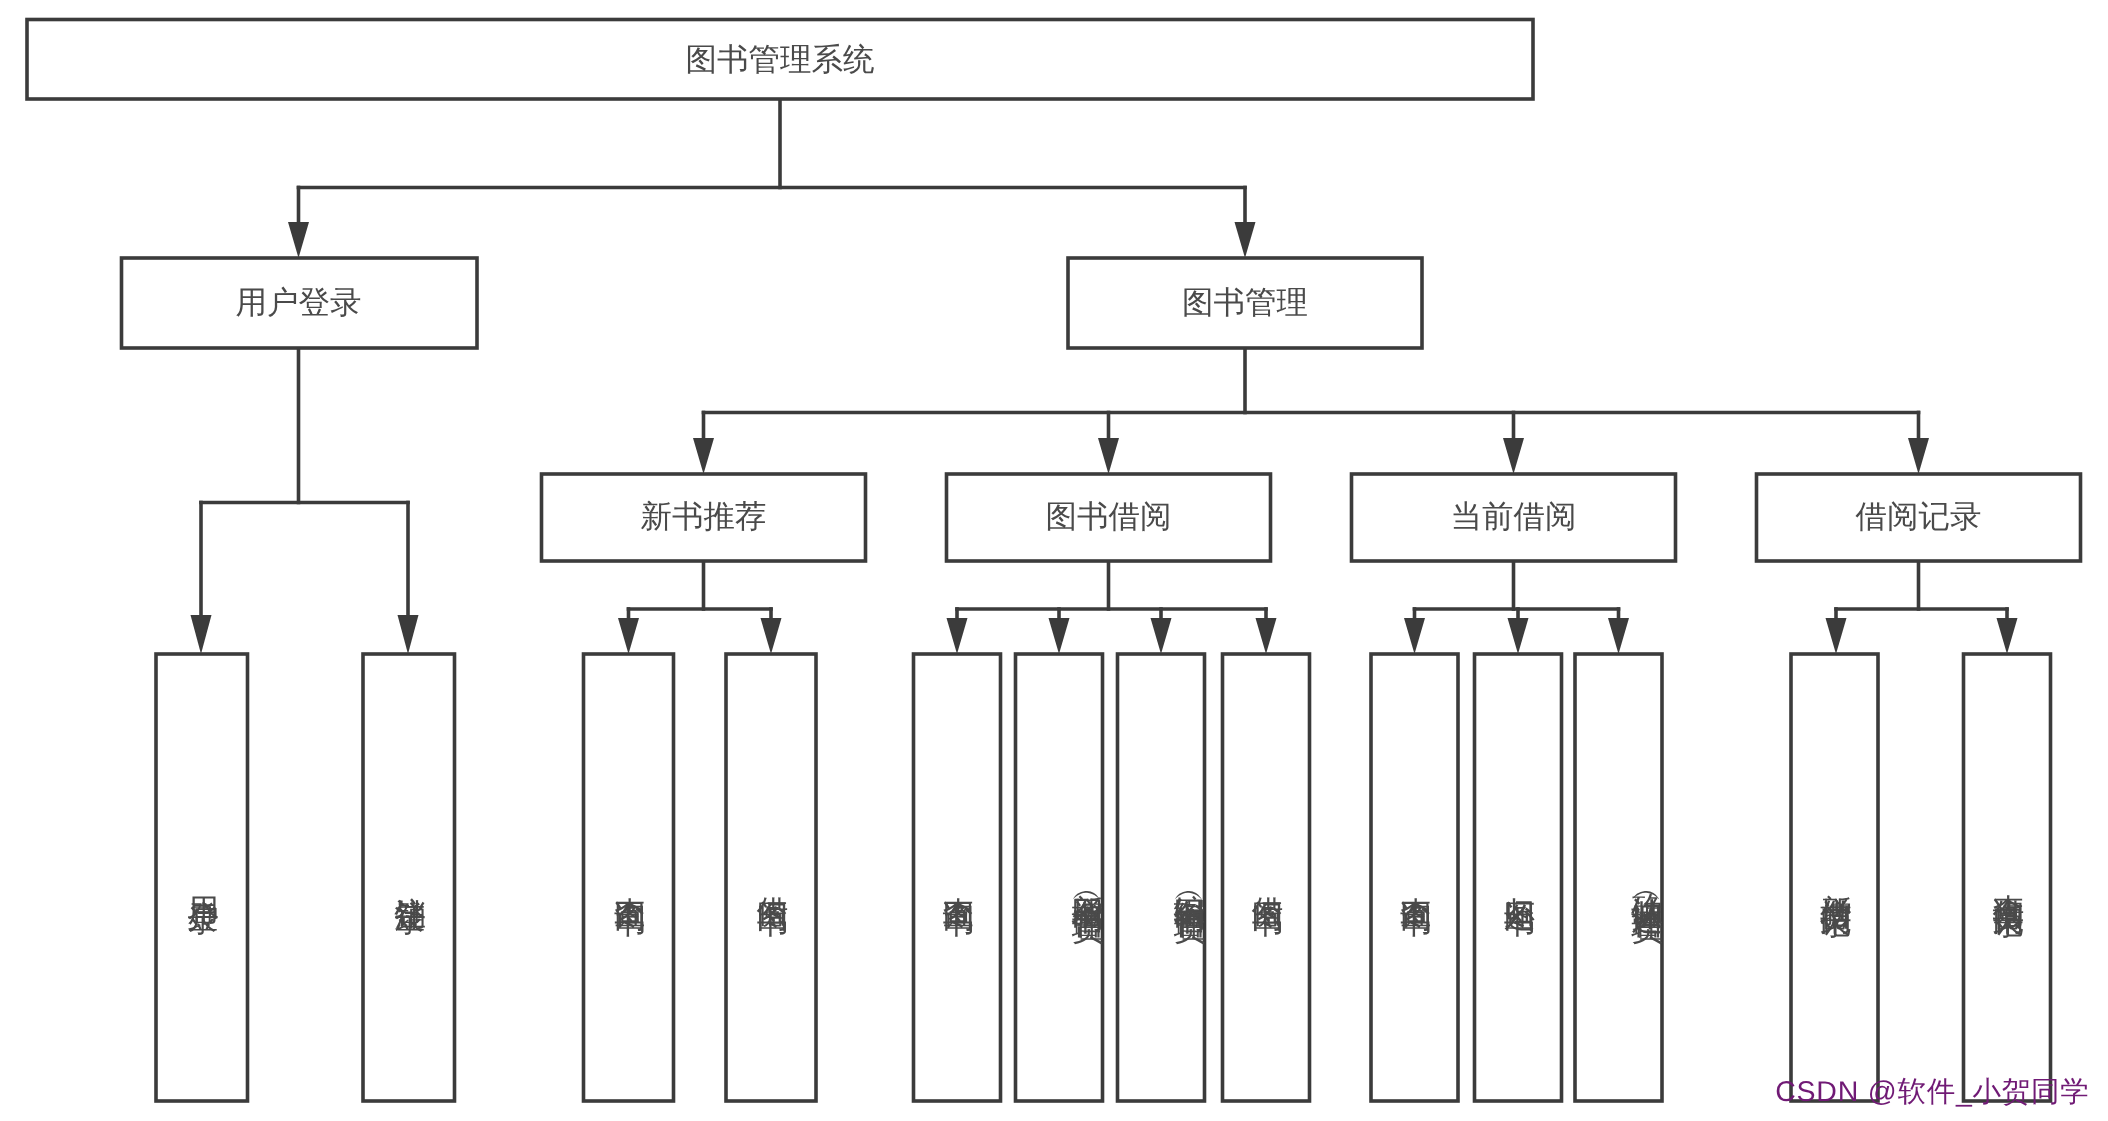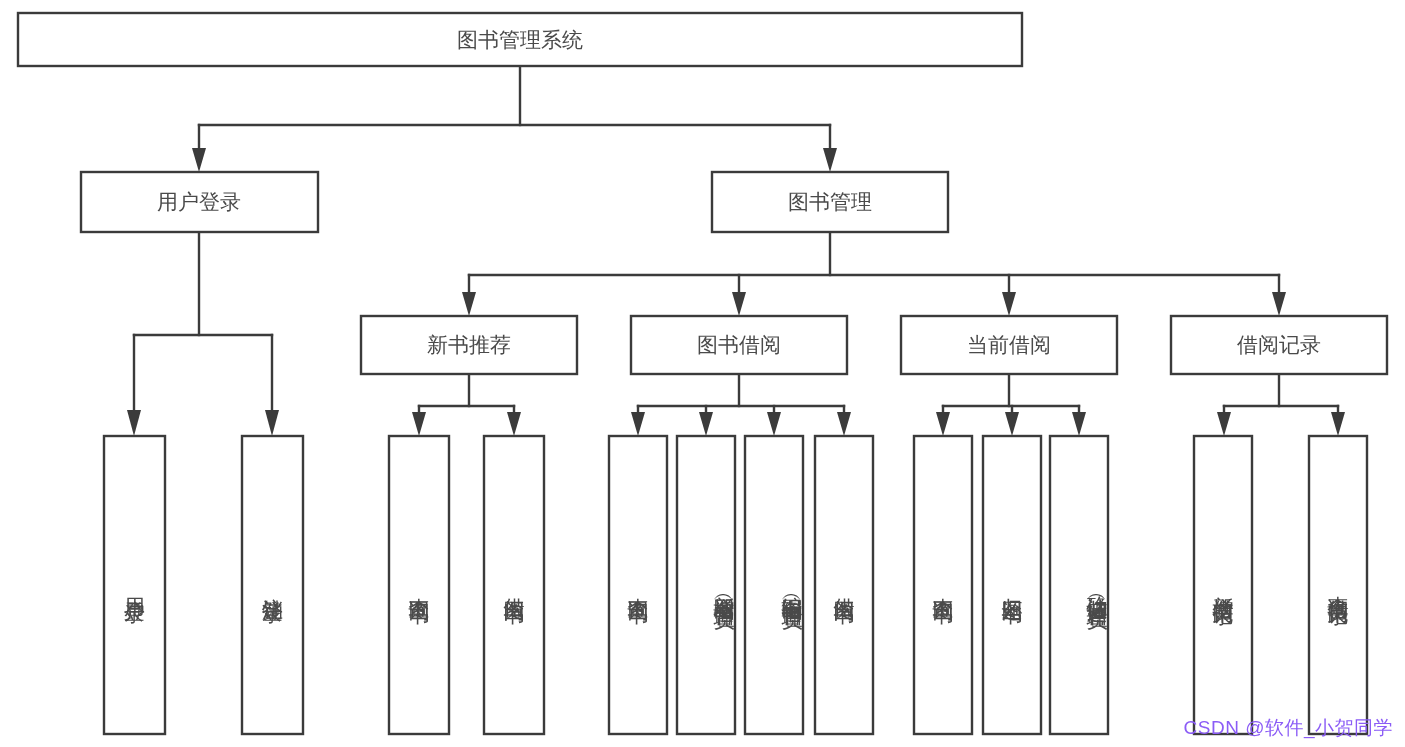--- a/index.html
+++ b/index.html
@@ -61,21 +61,21 @@
     align-items: center;
     justify-content: center;
     text-align: center;
     white-space: nowrap;
     pointer-events: none;
   }
   .watermark {
     position: absolute;
     right: 12px;
     bottom: 6px;
-    color: #8b5cf6;
+    color: #701a75;
     font-size: 19px;
     font-family: "Liberation Sans", "DejaVu Sans", sans-serif;
     white-space: nowrap;
     letter-spacing: 0.5px;
   }
 </style>
 </head>
 <body>
 
 <div id="diagram-root">

